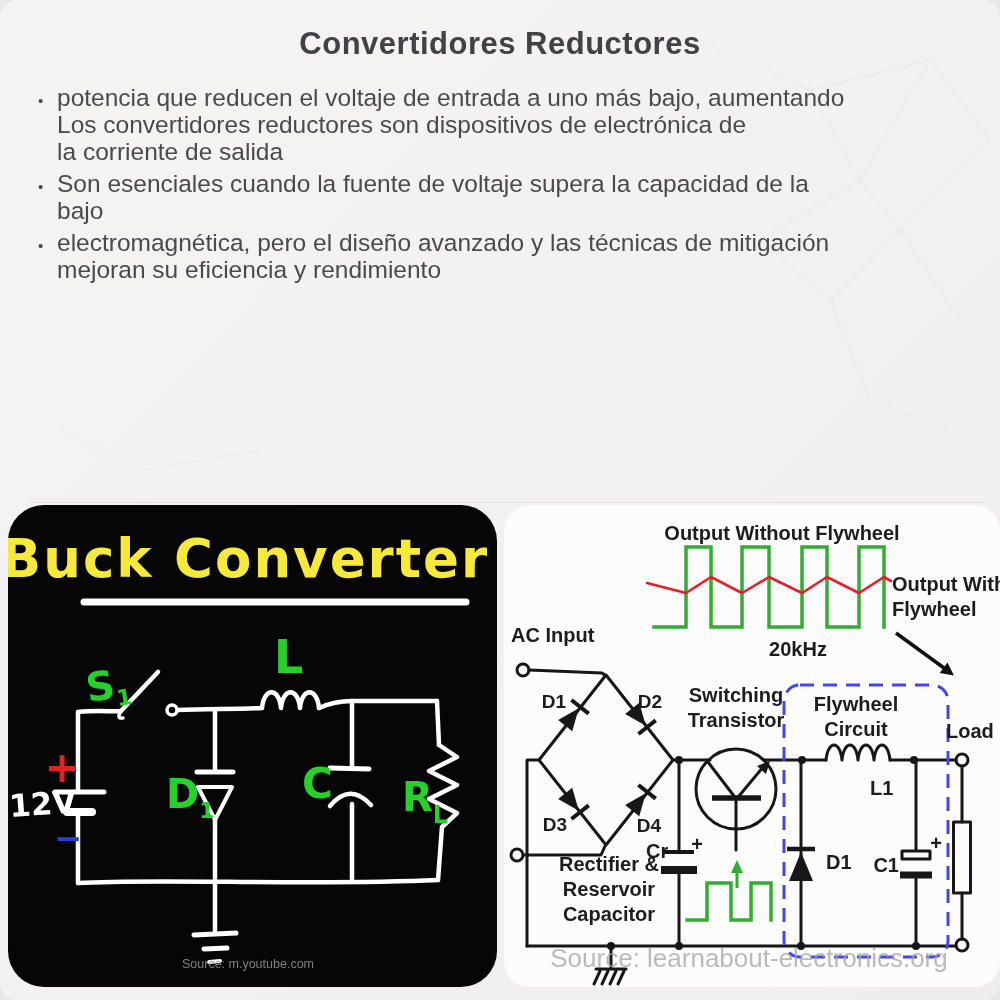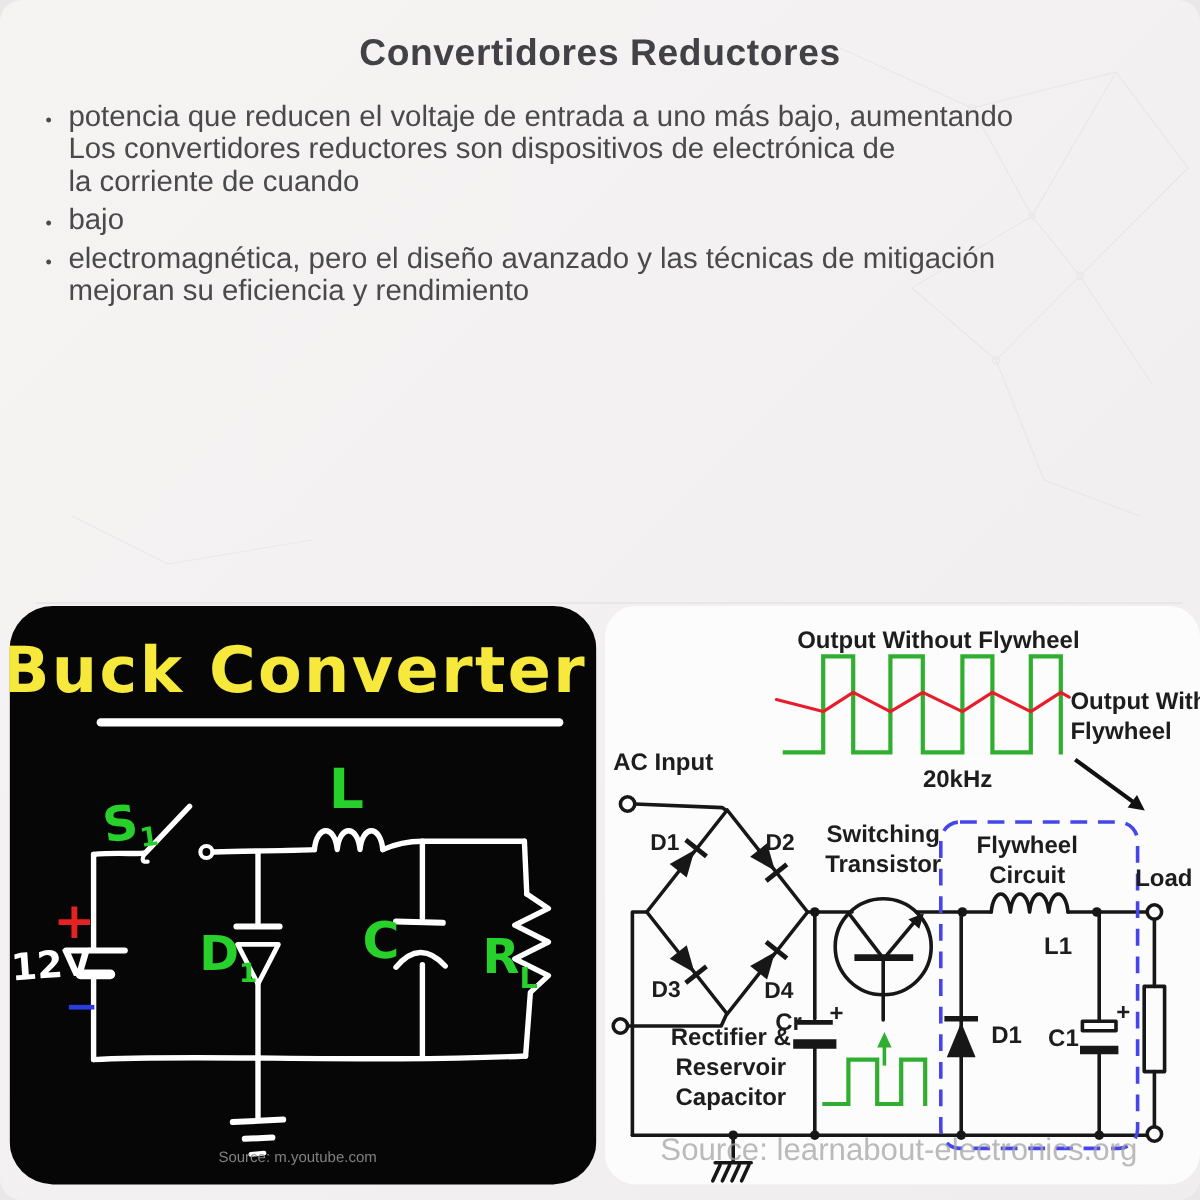--- a/index.html
+++ b/index.html
@@ -49,24 +49,25 @@
     </g>
   </svg>
 
   <div class="slide-title">Convertidores Reductores</div>
 
   <div class="bullets">
     <div class="bullet">
       <span class="dot">•</span>
       <div>potencia que reducen el voltaje de entrada a uno más bajo, aumentando</div>
       <div>Los convertidores reductores son dispositivos de electrónica de</div>
-      <div>la corriente de cuando</div>
+      <div>la corriente de salida</div>
     </div>
     <div class="bullet">
       <span class="dot">•</span>
+      <div>Son esenciales cuando la fuente de voltaje supera la capacidad de la</div>
       <div>bajo</div>
     </div>
     <div class="bullet">
       <span class="dot">•</span>
       <div>electromagnética, pero el diseño avanzado y las técnicas de mitigación</div>
       <div>mejoran su eficiencia y rendimiento</div>
     </div>
   </div>
 
   <div class="divider"></div>

